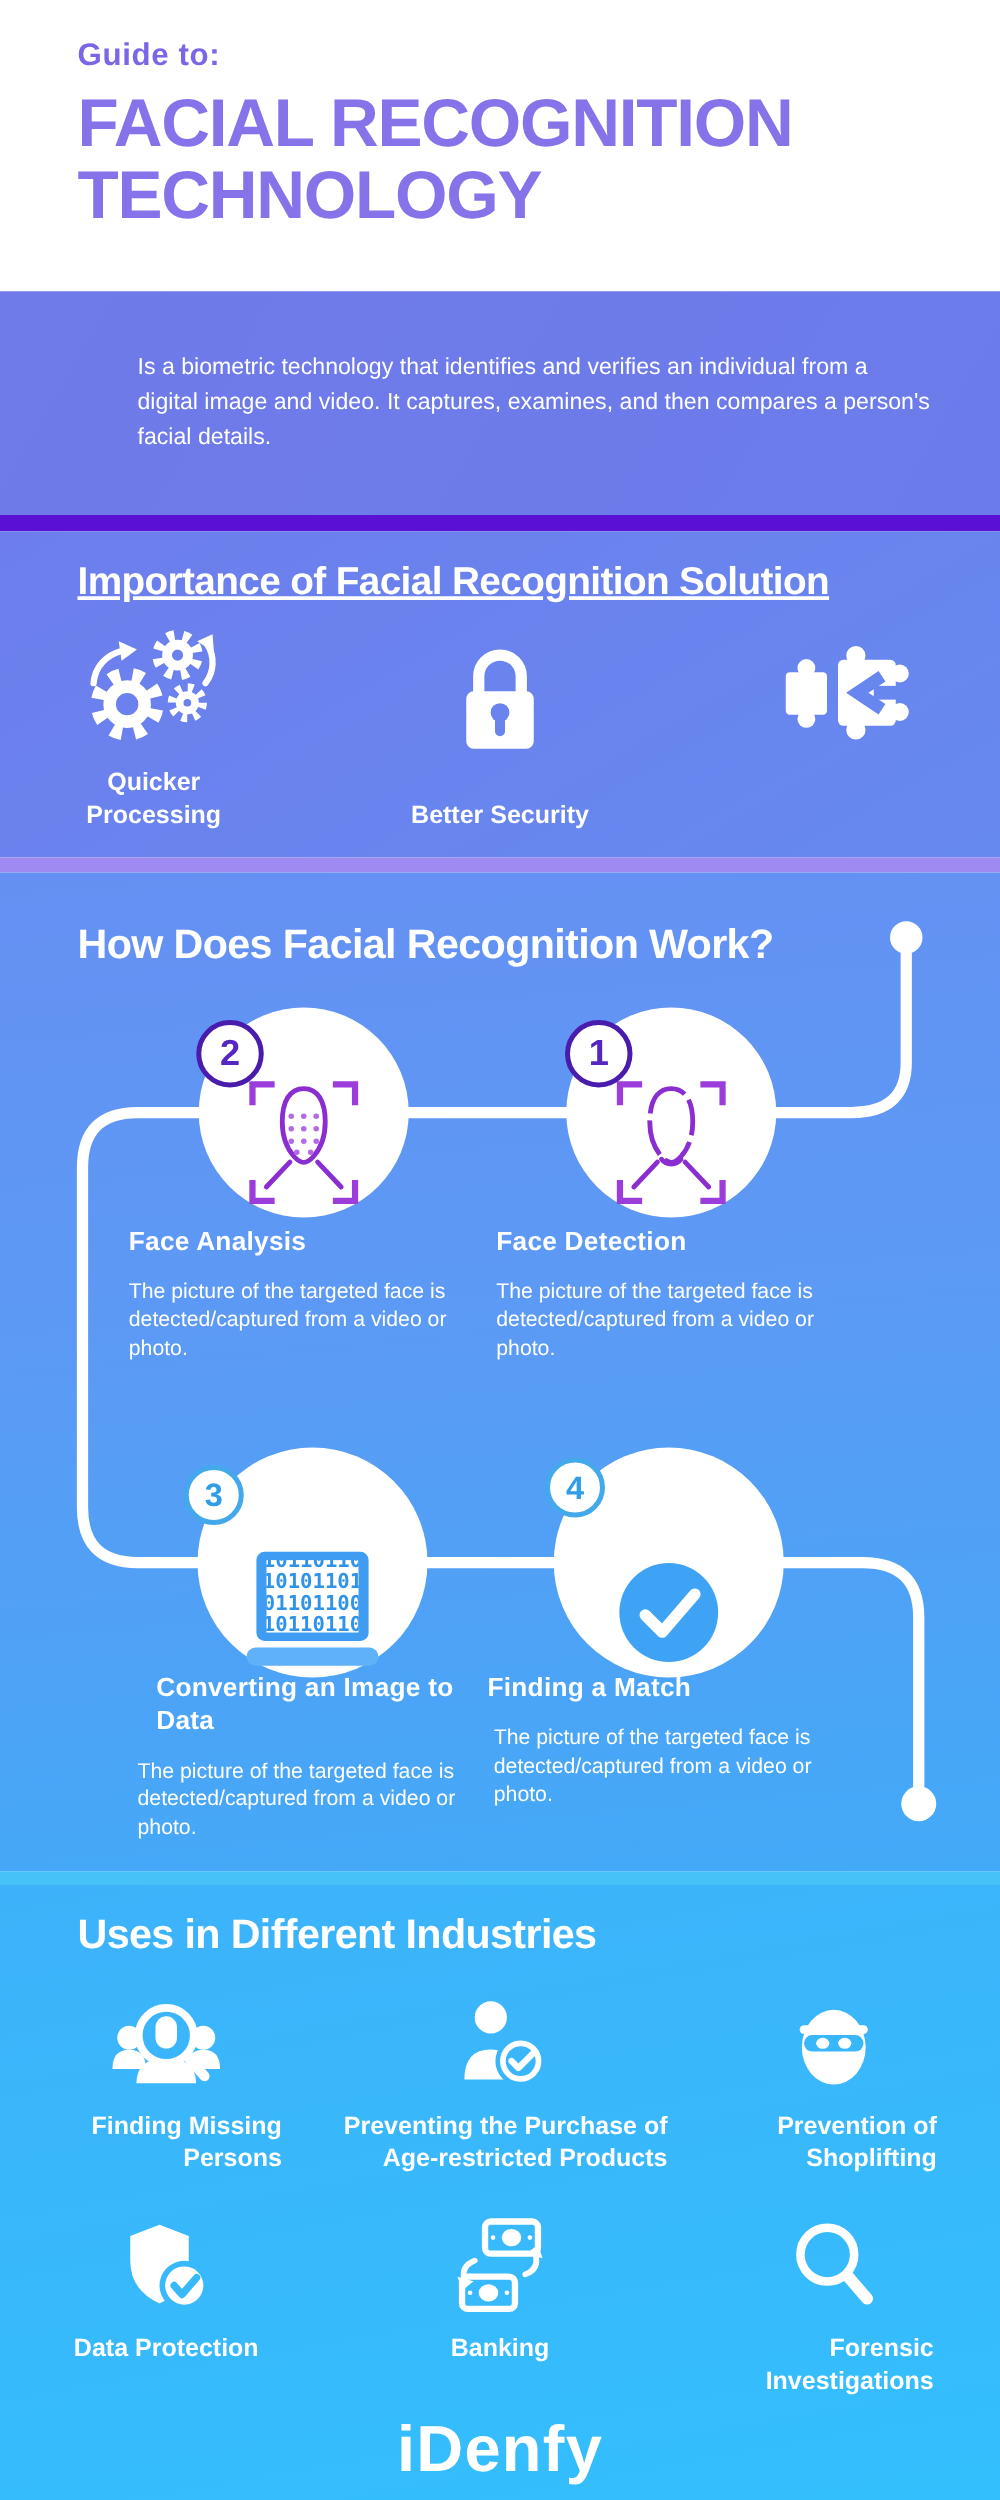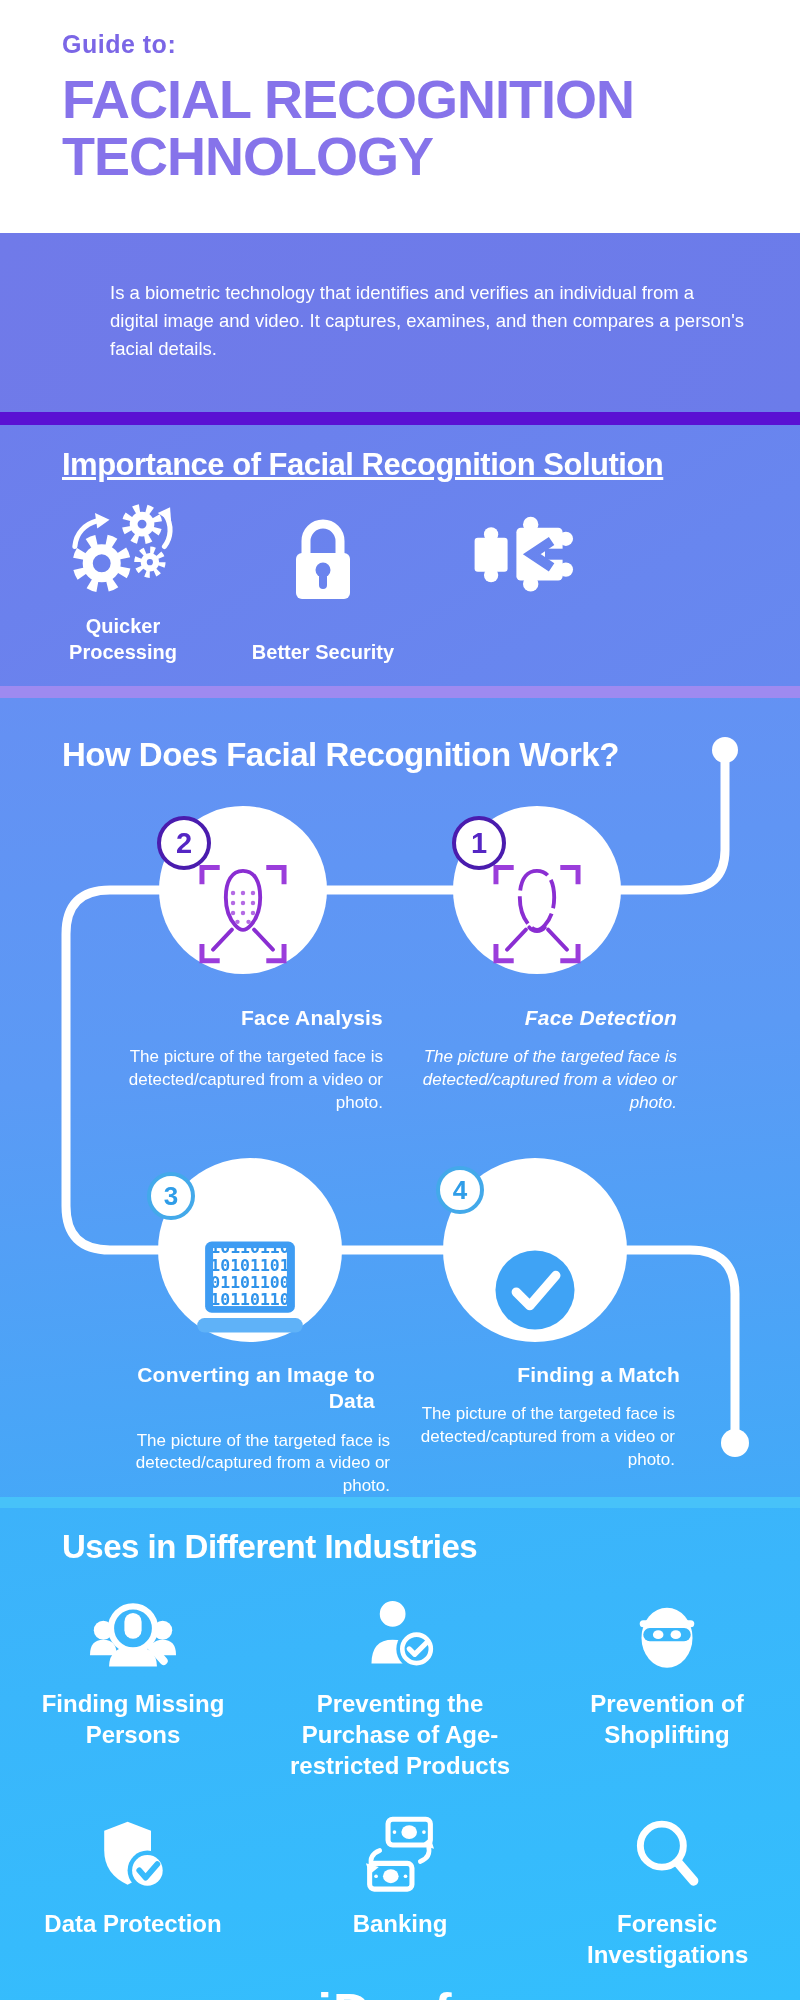--- a/index.html
+++ b/index.html
@@ -19,51 +19,51 @@
   .what h2 { font-size:32px; }
   .what p { margin-top:16px; font-size:18.5px; line-height:1.52; max-width:700px; font-weight:400;margin-left:48px; }
   
   .divider { width:100%; }
   .divider.dark { height:13px; background:#5a11d3; }
   .divider.lavender { height:12px; background:#9e8af0; }
   .divider.lightblue { height:11px; background:#47c2f9; }
   
   .importance { height:261px; background:linear-gradient(150deg,#6d7eec,#6689f0); padding:22px 28px 0 28px; }
   .importance h2 { padding-left:34px; font-size:31px; white-space:nowrap;text-decoration:underline; }
-  .imp-cols { margin-top:10px; display:flex; justify-content:flex-start; }
+  .imp-cols { margin-top:10px; display:flex; justify-content:space-between; }
   .imp-col { display:flex; flex-direction:column; align-items:center; }
   .imp-col.c1 { width:190px; } .imp-col.c2 { width:210px; } .imp-col.c3 { width:190px; }
   .imp-icon { height:114px; display:flex; align-items:flex-end; justify-content:center; }
   .imp-label-wrap { height:58px; display:flex; flex-direction:column; justify-content:flex-end; }
   .imp-label { color:#fff; font-size:20px; font-weight:bold; text-align:center; line-height:1.3; }
   .imp-col.c1 .imp-label { max-width:125px; }
   .imp-col.c3 .imp-label { max-width:135px; }
   
   .how { position:relative; height:799px;
          background:linear-gradient(175deg,#6590f3 0%,#5b9af5 45%,#42aaf8 100%); }
   .how h2 { position:absolute; left:62px; top:38px; }
   .connector { position:absolute; left:0; top:0; }
   .step-circle { position:absolute; background:#fff; border-radius:50%;
                  display:flex; align-items:flex-end; justify-content:center; }
   .badge { position:absolute; background:#fff; border-radius:50%;
            display:flex; align-items:center; justify-content:center; font-weight:bold; }
   .badge.purple { width:54px; height:54px; border:4px solid #4a1cae; color:#5526c4; font-size:29px; }
   .badge.blue   { width:48px; height:48px; border:4px solid #43a9ea; color:#2f9de8; font-size:26px; }
-  .step-text { position:absolute; text-align:right; color:#fff;margin-top:24px; }
+  .step-text { position:absolute; text-align:left; color:#fff; }
   .step-text h3 { font-size:21px; font-weight:bold; letter-spacing:.2px; line-height:1.25; }
   .step-text p  { margin-top:15px; font-size:17px; line-height:1.34; }
   .step-text p, .step-text h3 { margin-left:auto; margin-right:auto; }
   
   .uses { height:492px; background:linear-gradient(170deg,#3db2fa,#33bffd); padding:20px 0 0 0; }
   .uses h2 { padding-left:62px; }
   .uses-grid { margin-top:26px; display:grid; grid-template-columns:266px 268px 266px; row-gap:30px; }
   .use-cell { display:flex; flex-direction:column; align-items:center; }
   .use-icon { height:88px; display:flex; align-items:center; justify-content:center; }
-  .use-label { margin-top:8px; color:#fff; font-size:24px; font-weight:bold;
-               text-align:center; line-height:1.3; }
+  .use-label { margin-top:8px; color:#fff; font-size:20px; font-weight:bold;
+               text-align:right; line-height:1.3; }
   .use-cell.u1 .use-label { max-width:185px; }
   .use-cell.u2 .use-label { max-width:280px; }
   .use-cell.u3 .use-label { max-width:165px; }
   .use-cell.u6 .use-label { max-width:160px; }
   .brand { margin-top:12px; text-align:center; color:#fff; font-size:52px;
            font-weight:bold; letter-spacing:1px; }
 </style>
 </head>
 <body>
 
@@ -203,21 +203,21 @@
             <path d="M87 83 V98 H71"></path>
         </g>
         <path d="M50 17 c-10 0 -15.5 9 -15.5 24 c0 12 4 20 8.5 25 c2.5 2.8 4.5 4.2 7 4.2 c2.5 0 4.5 -1.4 7 -4.2 c4.5 -5 8.5 -13 8.5 -25 c0 -15 -5.5 -24 -15.5 -24" stroke="#8a2ed2" stroke-width="3.5" stroke-dasharray="26 5"></path>
         <path d="M23 88 L40 70 M77 88 L60 70" stroke="#8a2ed2" stroke-width="3.5" stroke-linecap="round"></path>
         <path d="M43 68 c3.5 4.5 10.5 4.5 14 0" stroke="#8a2ed2" stroke-width="3.5" stroke-linecap="round"></path>
       </svg>
     </div>
     <div class="badge purple" style="left:452px; top:118px;">
       <span>1</span>
     </div>
-    <div class="step-text" style="left:397px; top:283px; width:280px;font-style:italic;">
+    <div class="step-text" style="left:397px; top:283px; width:280px;">
       <h3>Face Detection</h3>
       <p style="max-width:280px;">The picture of the targeted face is detected/captured from a video or photo.</p>
     </div>
 
     <div class="step-circle" style="left:158px; top:460px; width:184px; height:184px;">
       <svg width="132" height="106" viewBox="0 0 100 80">
         <rect x="16" y="4" width="68" height="54" rx="5" fill="#3e9cf3"></rect>
         <svg x="22" y="9" width="56" height="44" viewBox="0 0 56 44">
           <rect width="56" height="44" fill="#fff"></rect>
           <g fill="#2f93ea" font-family="'DejaVu Sans Mono', monospace" font-size="12.5" font-weight="bold" text-anchor="middle">

